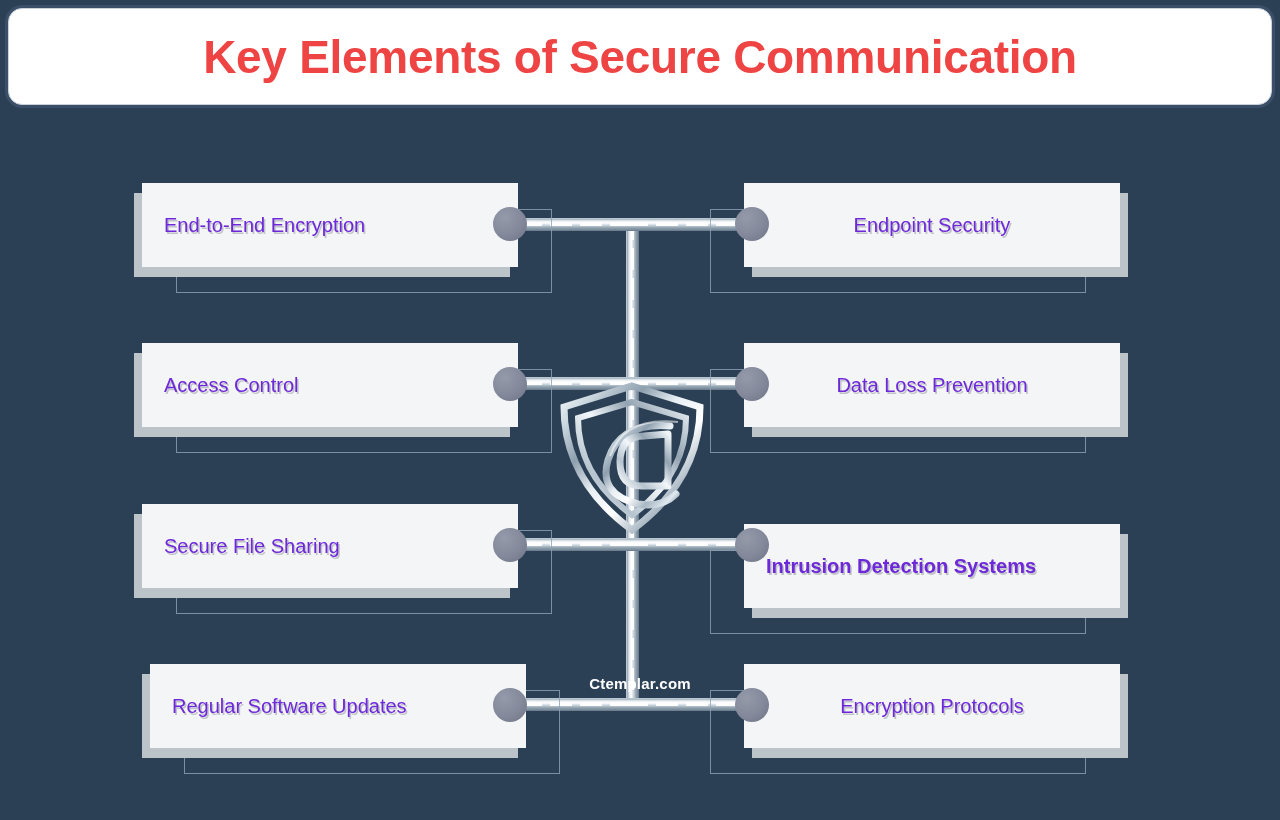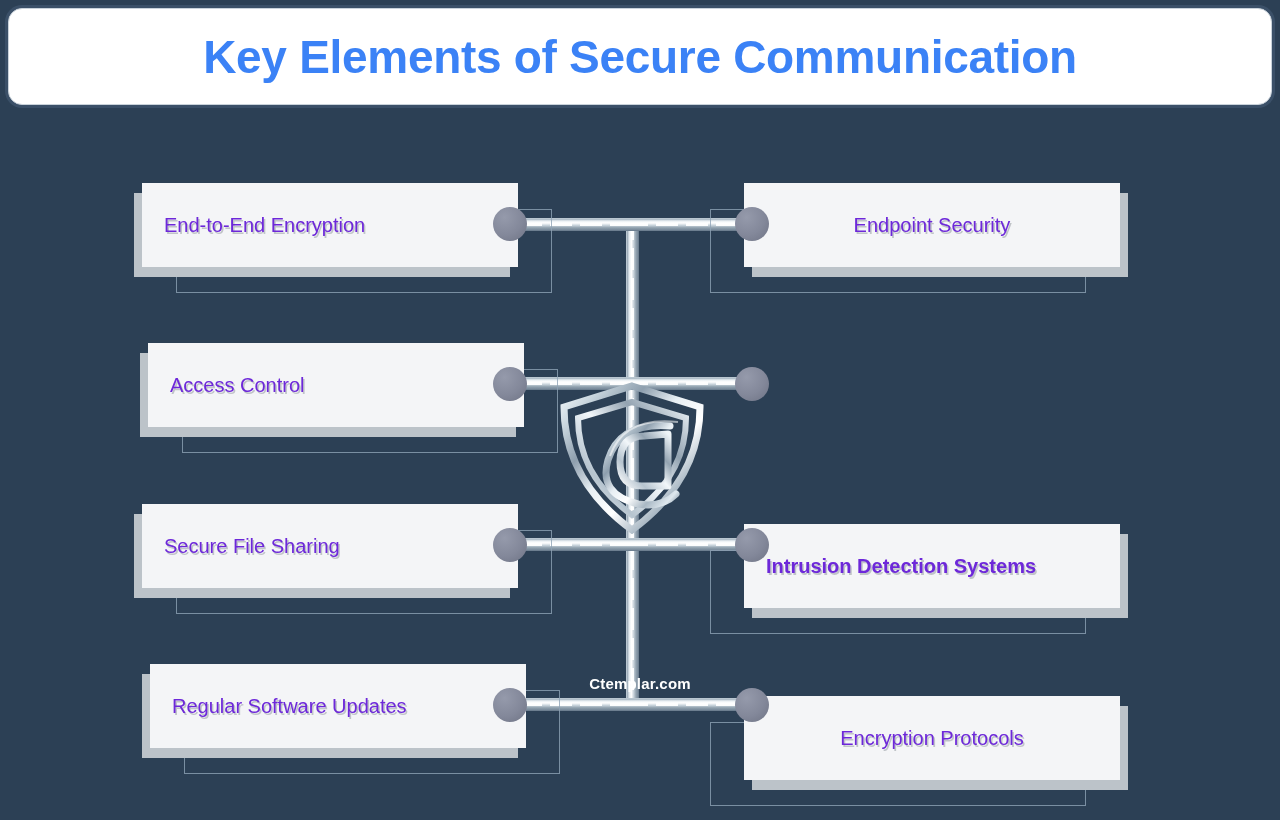--- a/index.html
+++ b/index.html
@@ -24,21 +24,21 @@
     border-radius: 14px;
     border: 1px solid #c9d2da;
     box-shadow: 0 0 0 3px #3b5068;
     display: flex;
     align-items: center;
     justify-content: center;
   }
   .title-text {
     font-size: 46px;
     font-weight: bold;
-    color: #3b82f6;
+    color: #ef4444;
     letter-spacing: -0.3px;
     white-space: nowrap;
   }
 
   
   .stage {
     position: absolute;
     left: 0;
     top: 110px;
     width: 1280px;
@@ -194,21 +194,21 @@
   <div class="bar-h" style="left:626px; top:588px; width:128px;"></div>
 
   <div class="item left align-left" style="left:142px; top:73px;">
     <div class="outline"></div>
     <div class="shadow"></div>
     <div class="face">
       <span class="label">End-to-End Encryption</span>
     </div>
   </div>
 
-  <div class="item left align-left" style="left:142px; top:233px;margin-left:6px;">
+  <div class="item left align-left" style="left:142px; top:233px;">
     <div class="outline"></div>
     <div class="shadow"></div>
     <div class="face">
       <span class="label">Access Control</span>
     </div>
   </div>
 
   <div class="item left align-left" style="left:142px; top:394px;">
     <div class="outline"></div>
     <div class="shadow"></div>
@@ -226,30 +226,37 @@
   </div>
 
   <div class="item right align-right" style="left:744px; top:73px;">
     <div class="outline"></div>
     <div class="shadow"></div>
     <div class="face">
       <span class="label">Endpoint Security</span>
     </div>
   </div>
 
+  <div class="item right align-right" style="left:744px; top:233px;">
+    <div class="outline"></div>
+    <div class="shadow"></div>
+    <div class="face">
+      <span class="label">Data Loss Prevention</span>
+    </div>
+  </div>
 
   <div class="item right align-left" style="left:744px; top:414px;font-weight:bold;">
     <div class="outline"></div>
     <div class="shadow"></div>
     <div class="face">
       <span class="label">Intrusion Detection Systems</span>
     </div>
   </div>
 
-  <div class="item right align-right" style="left:744px; top:554px;margin-top:32px;">
+  <div class="item right align-right" style="left:744px; top:554px;">
     <div class="outline"></div>
     <div class="shadow"></div>
     <div class="face">
       <span class="label">Encryption Protocols</span>
     </div>
   </div>
 
   <div class="node-dot" style="left:493px; top:97px;"></div>
   <div class="node-dot" style="left:735px; top:97px;"></div>
 

